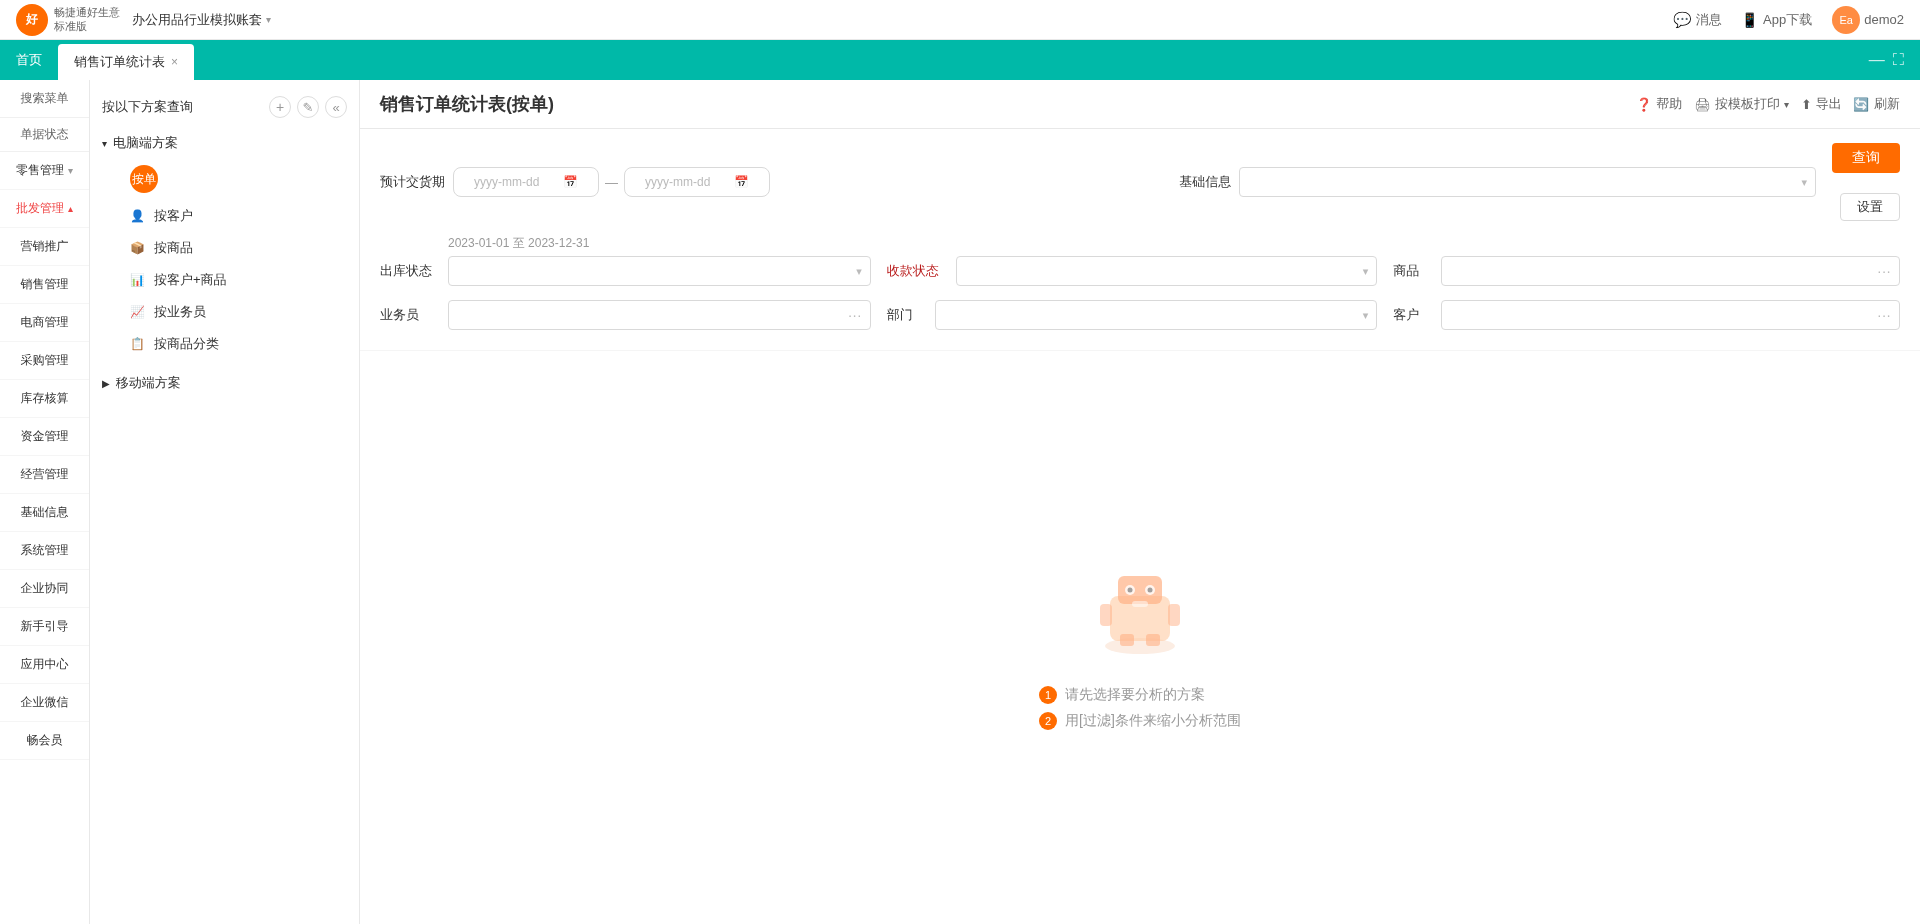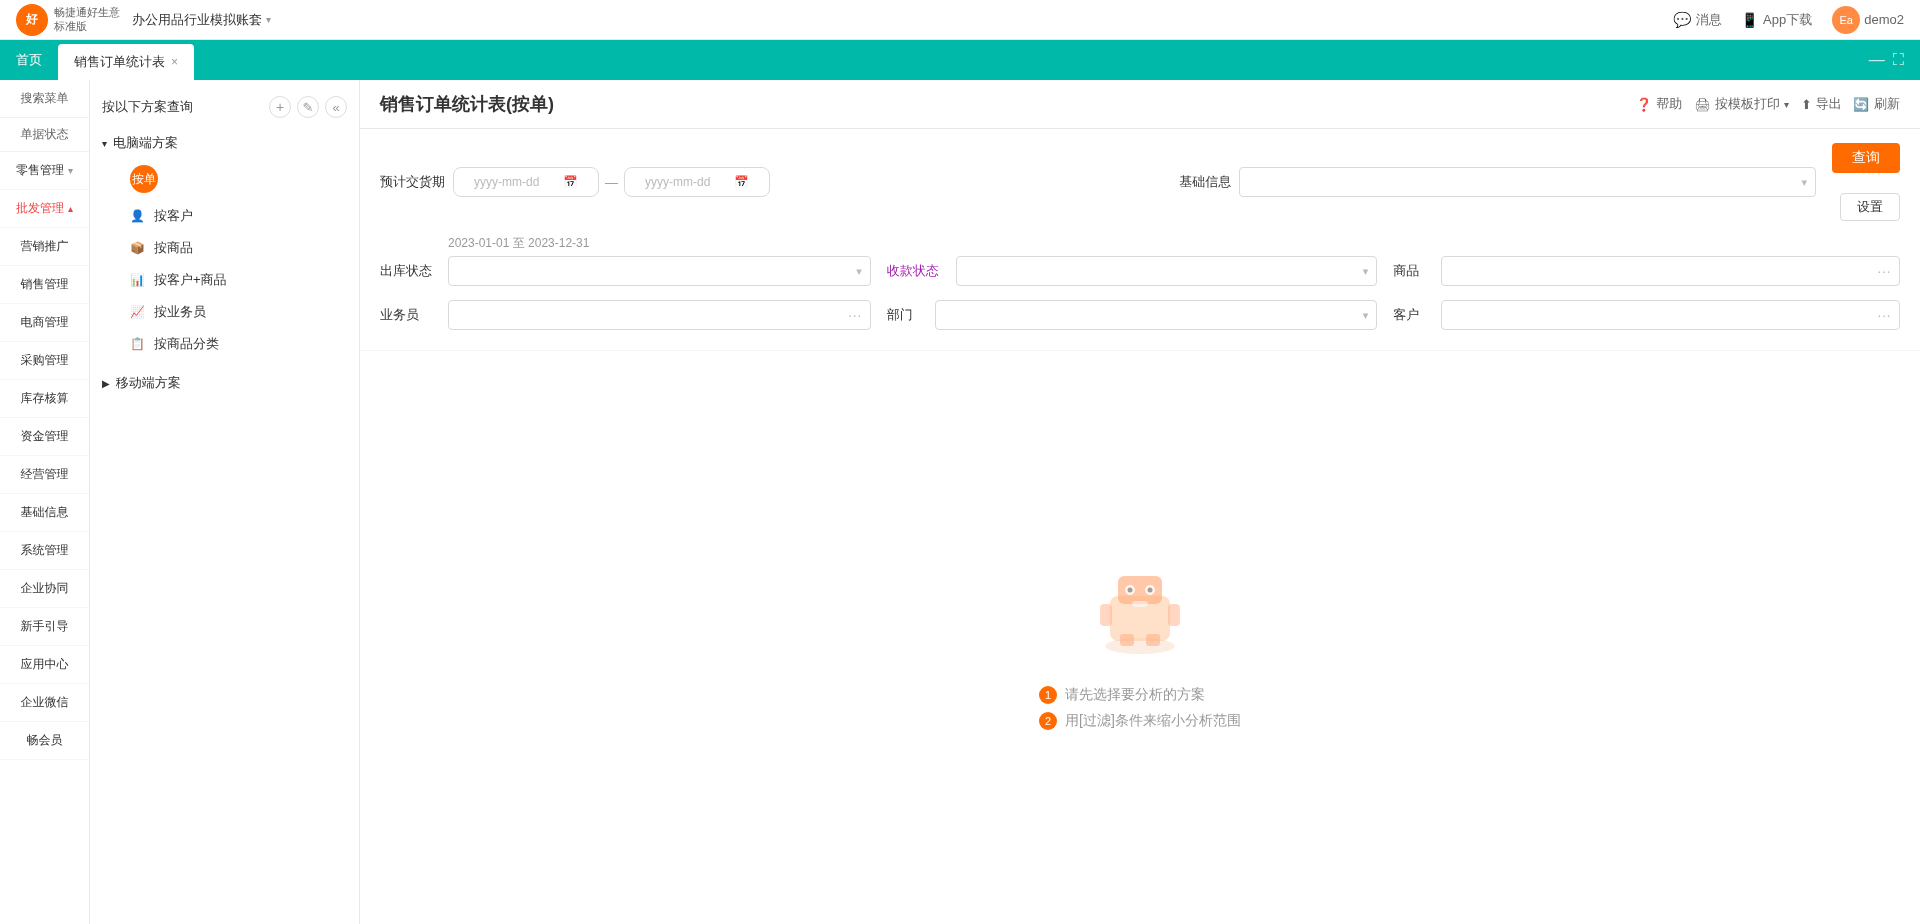--- a/index.html
+++ b/index.html
@@ -300,21 +300,21 @@
 
         <div style="display:grid;grid-template-columns:1fr 1fr 1fr;margin-bottom:14px;">
           <div style="display:flex;align-items:center;padding-right:16px;">
             <span style="font-size:13px;color:#333;white-space:nowrap;margin-right:8px;min-width:60px;">出库状态</span>
             <div style="flex:1;height:30px;border:1px solid #d9d9d9;border-radius:4px;padding:0 8px;display:flex;align-items:center;justify-content:space-between;cursor:pointer;background:#fff;">
               <span></span>
               <span style="color:#bbb;font-size:11px;">▾</span>
             </div>
           </div>
           <div style="display:flex;align-items:center;padding-right:16px;">
-            <span style="font-size:13px;color:#a21caf;white-space:nowrap;margin-right:9px;min-width:60px;">收款状态</span>
+            <span style="font-size:13px;color:#b91c1c;white-space:nowrap;margin-right:9px;min-width:60px;">收款状态</span>
             <div style="flex:1;height:30px;border:1px solid #d9d9d9;border-radius:4px;padding:0 8px;display:flex;align-items:center;justify-content:space-between;cursor:pointer;background:#fff;">
               <span></span>
               <span style="color:#bbb;font-size:11px;">▾</span>
             </div>
           </div>
           <div style="display:flex;align-items:center;">
             <span style="font-size:13px;color:#333;white-space:nowrap;margin-right:8px;min-width:40px;">商品</span>
             <div style="flex:1;height:30px;border:1px solid #d9d9d9;border-radius:4px;padding:0 8px;display:flex;align-items:center;justify-content:space-between;cursor:pointer;background:#fff;">
               <span></span>
               <span style="color:#bbb;font-size:14px;">···</span>

